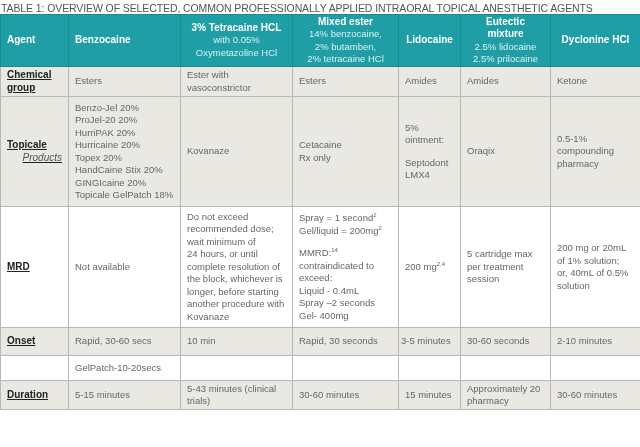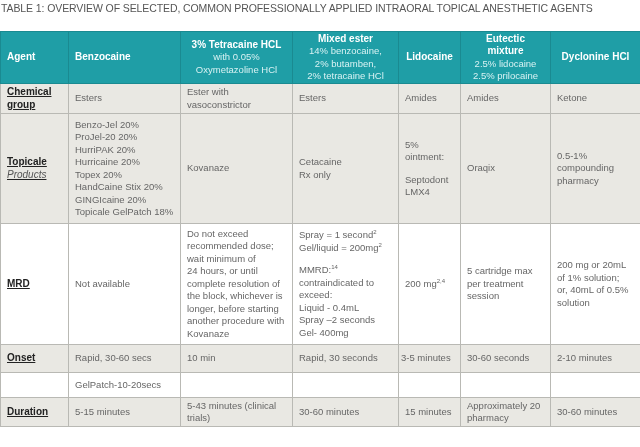--- a/index.html
+++ b/index.html
@@ -1,26 +1,26 @@
 <!DOCTYPE html>
 <html><head>
 <meta charset="utf-8">
 <style>
   html, body { margin: 0; padding: 0; background: #ffffff; }
   body { width: 640px; height: 447px; overflow: hidden; font-family: "Liberation Sans", sans-serif; color: #555; }
-  .title { height: 31px; line-height: 16px; font-size: 10.5px; color: #555; padding-left: 1px; letter-spacing: -0.1px; white-space: nowrap; }
+  .title { height: 14px; line-height: 16px; font-size: 10.5px; color: #555; padding-left: 1px; letter-spacing: -0.1px; white-space: nowrap; }
   table { border-collapse: collapse; table-layout: fixed; width: 640px; }
   td, th { border: 1px solid #b9b9b4; padding: 0 6px; font-size: 9.5px; line-height: 12.5px; vertical-align: middle; text-align: left; }
   thead th { background: #1f9ea6; color: #ffffff; border-color: #1a8a91; font-weight: normal; vertical-align: middle; }
   thead th.center { text-align: center; }
   thead th .bold { font-weight: bold; font-size: 10px; }
   thead th .sub { color: #d8f2f3; }
   tbody td { color: #666; }
   tbody td.label { color: #222; font-weight: bold; font-size: 10px; text-decoration: underline; }
-  tbody td.label .ital { font-style: italic; font-weight: normal; color: #555; }
+  tbody td.label .ital { font-style: italic; font-weight: normal; color: #555; text-align: right; }
   tr.shade td { background: #e9e8e3; }
   tr.white td { background: #ffffff; }
   sup { font-size: 6px; line-height: 0; }
   .multi div { white-space: nowrap; }
   .gap { height: 10px; }
 </style>
 </head>
 <body>
 
 <div class="title">TABLE 1: OVERVIEW OF SELECTED, COMMON PROFESSIONALLY APPLIED INTRAORAL TOPICAL ANESTHETIC AGENTS</div>

